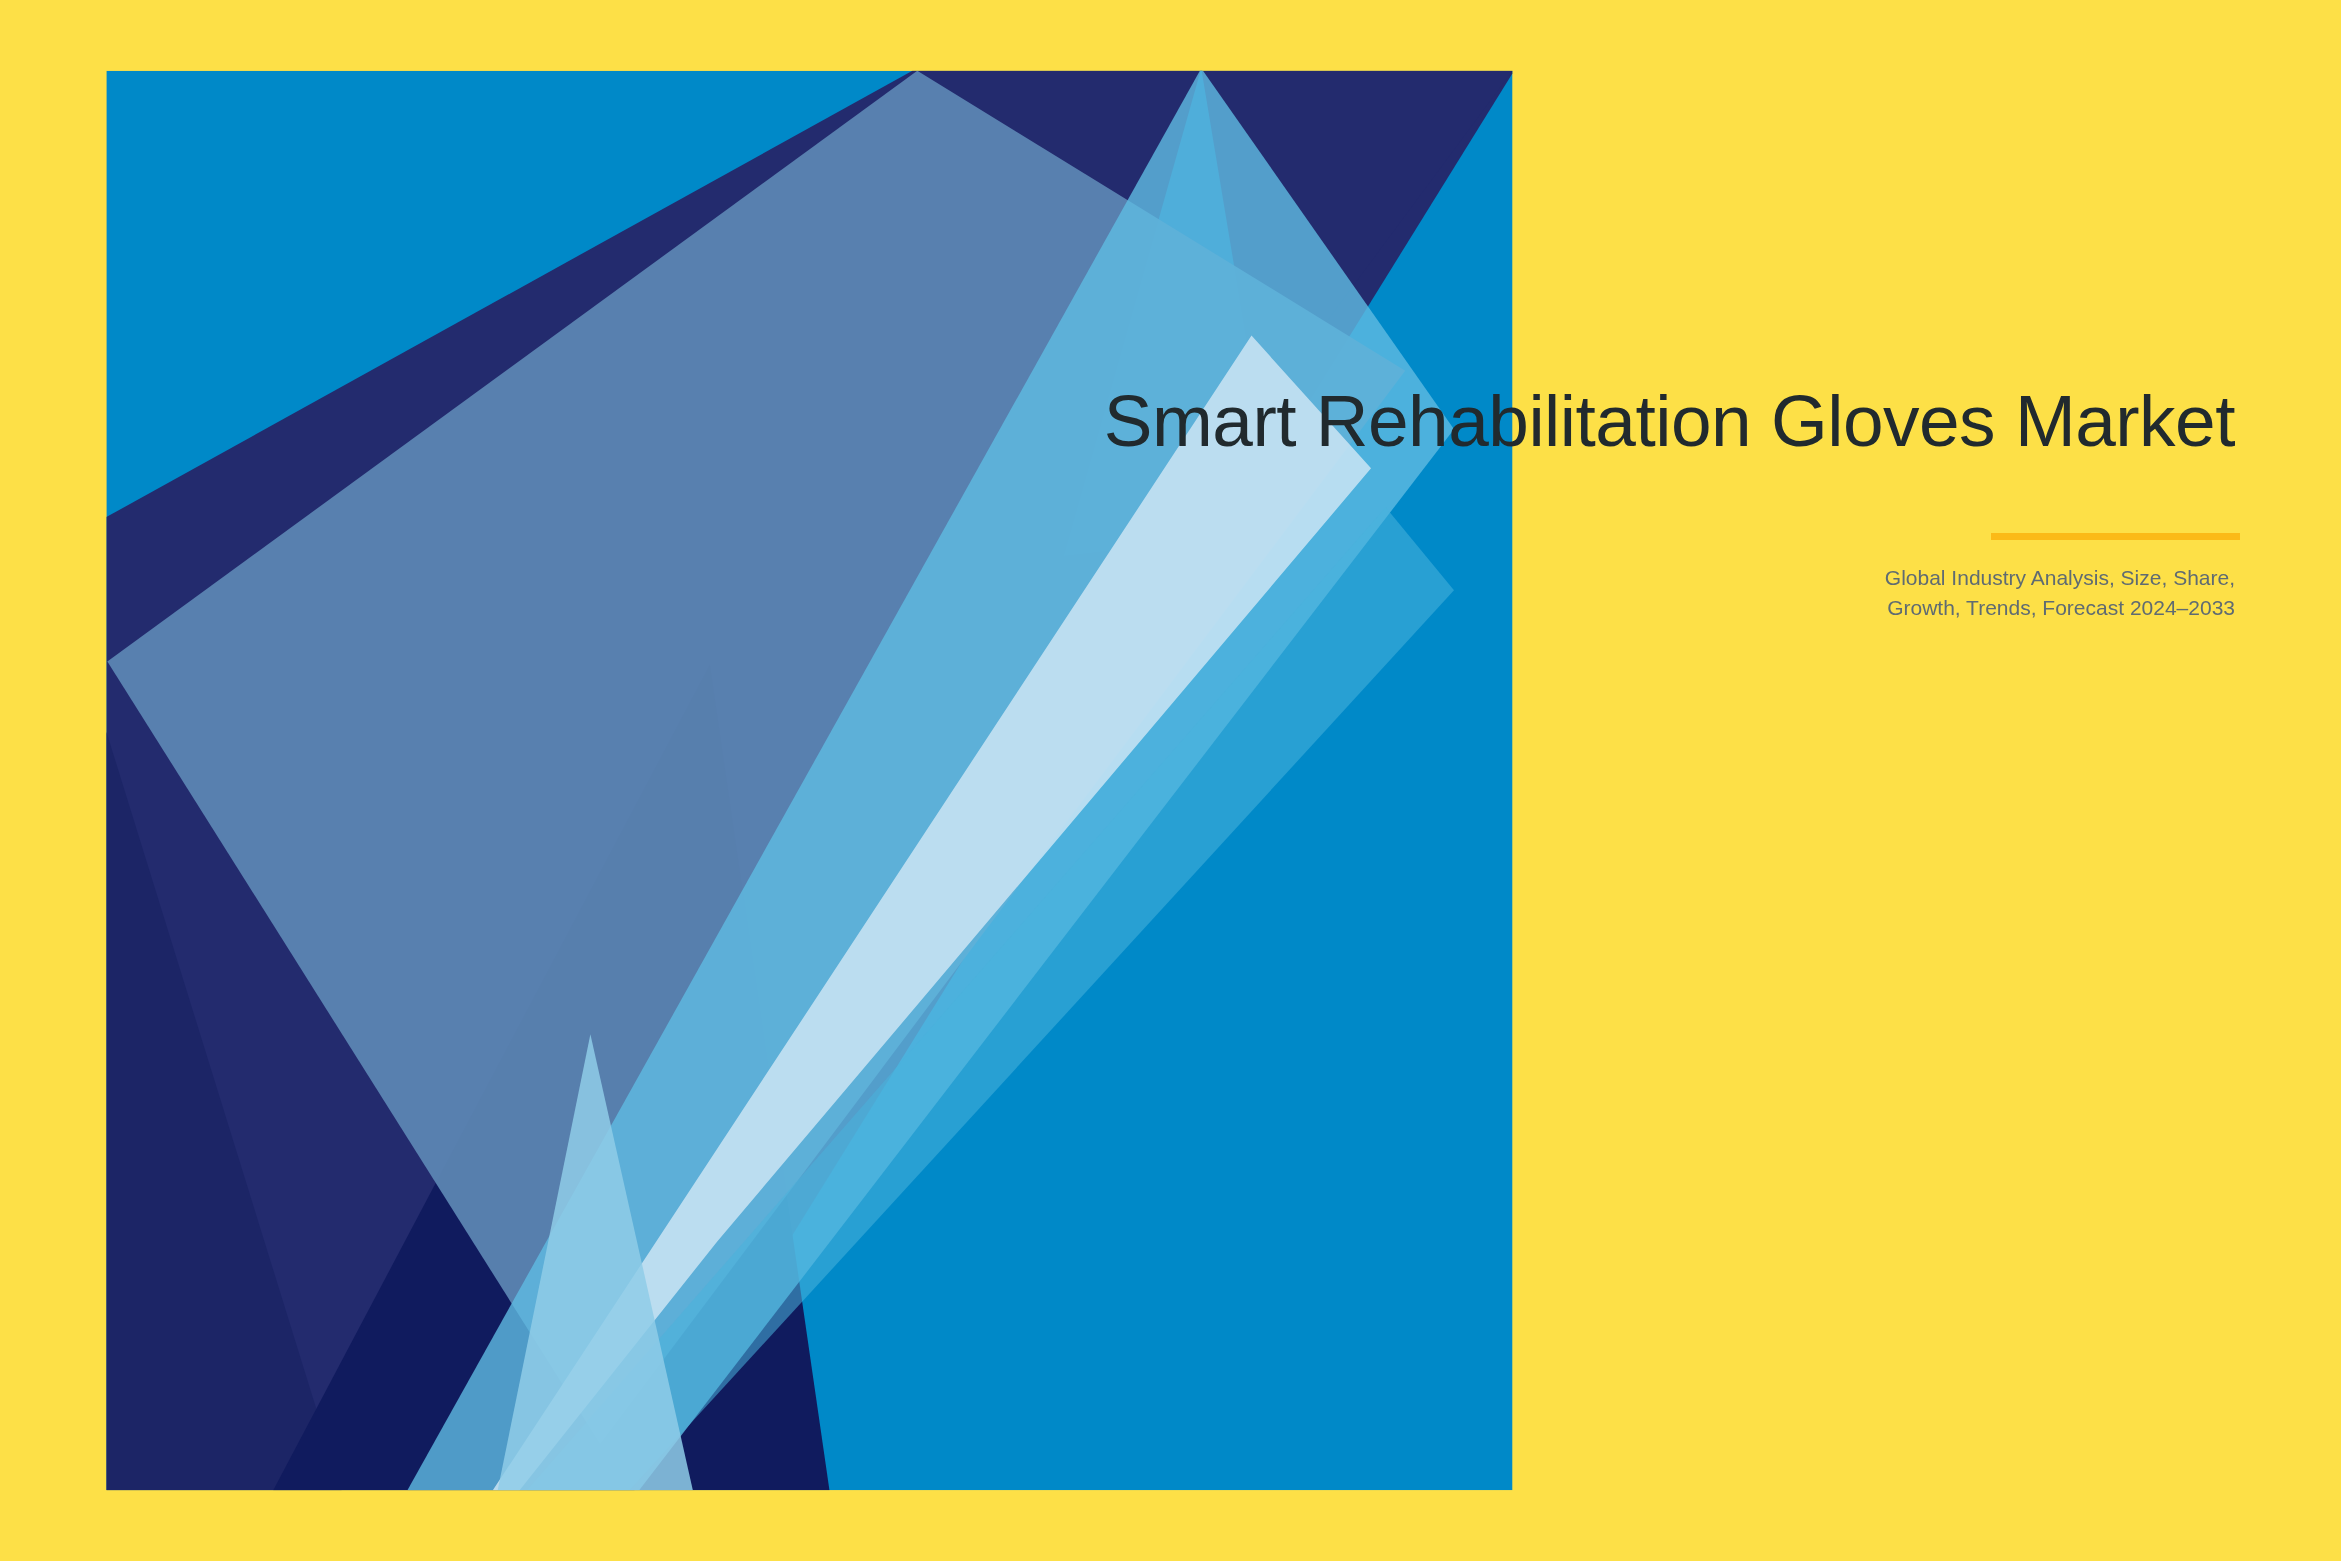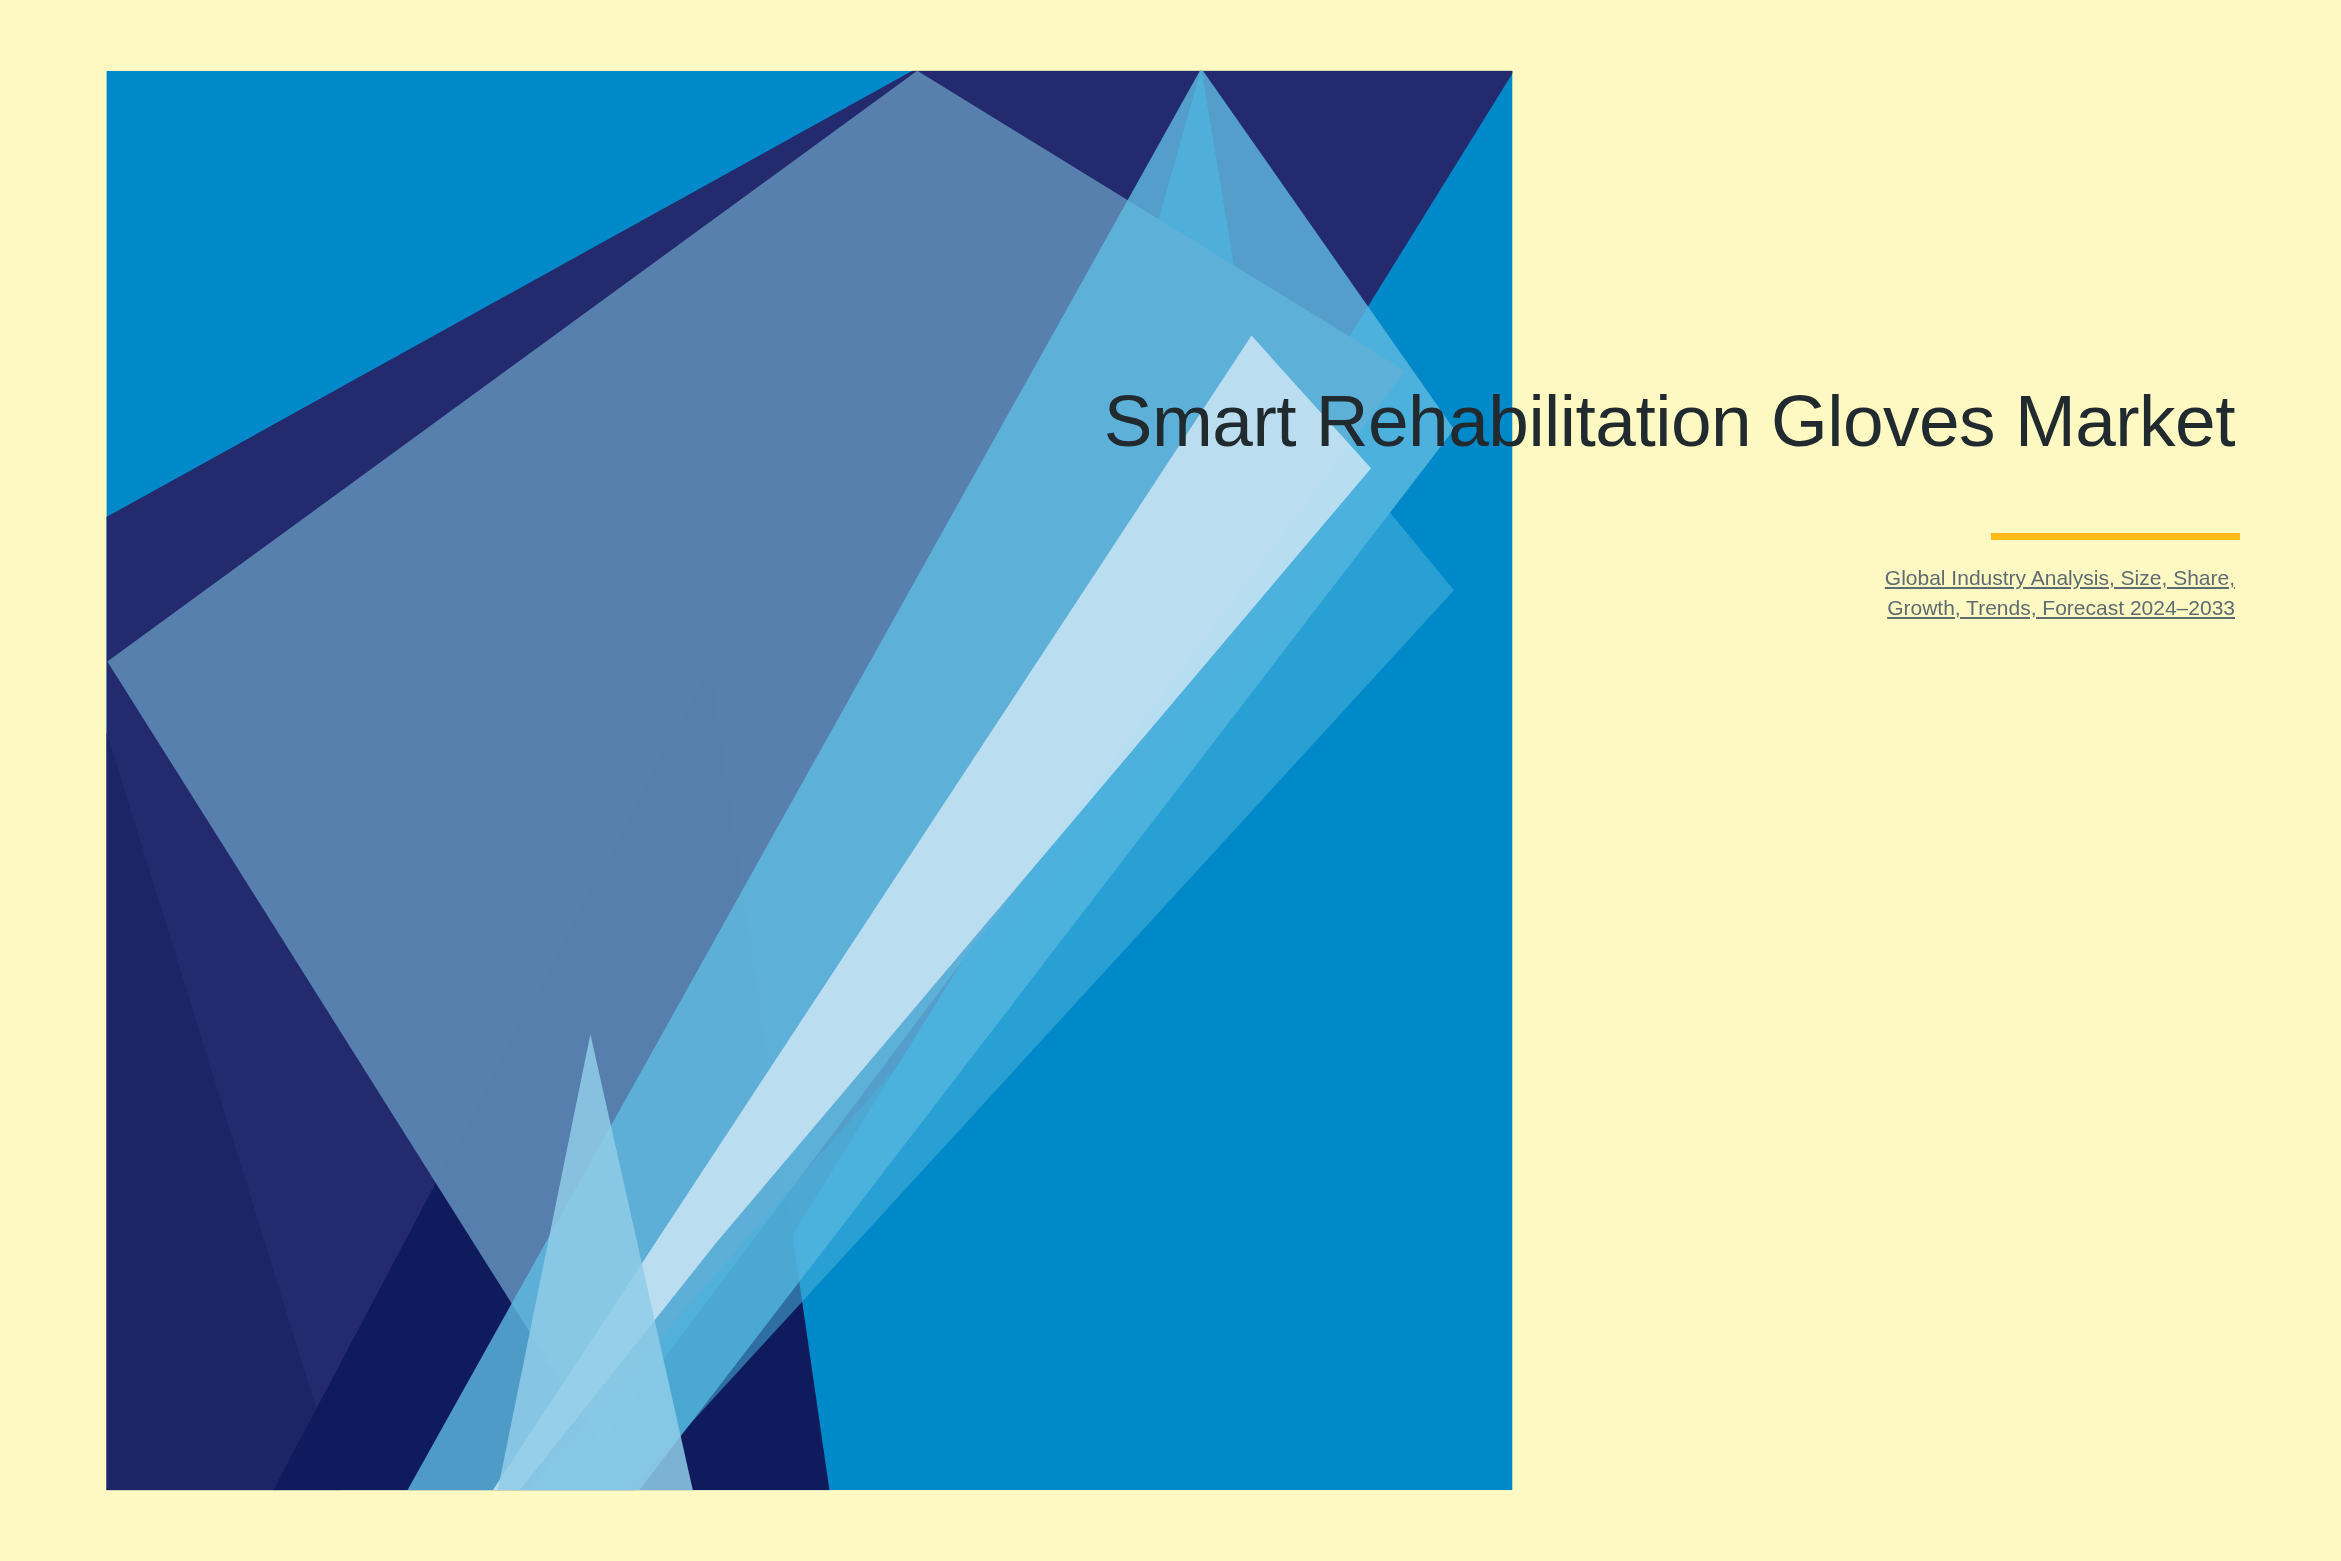--- a/index.html
+++ b/index.html
@@ -10,21 +10,21 @@
     width: 2342px;
     height: 1561px;
     background: #F7F9FB;
     font-family: "Liberation Sans", sans-serif;
     overflow: hidden;
   }
   #cover {
     position: relative;
     width: 2342px;
     height: 1561px;
-    background: #fef9c3;
+    background: #fde047;
   }
   
   #artwork {
     position: absolute;
     left: 0;
     top: 0;
     width: 2342px;
     height: 1561px;
   }
   
@@ -60,21 +60,20 @@
     z-index: 6;
   }
   #cover-subtitle {
     margin: 0;
     padding-top: 98px;
     font-family: "Liberation Sans", sans-serif;
     font-size: 21px;
     font-weight: 400;
     line-height: 1.42;
     color: #5F6B72;
-    text-decoration: underline;
   }
 </style>
 </head>
 <body>
 
 <div id="cover">
 
   <svg id="artwork" viewBox="0 0 4800 3200" preserveAspectRatio="none" xmlns="http://www.w3.org/2000/svg">
 
     <defs>

